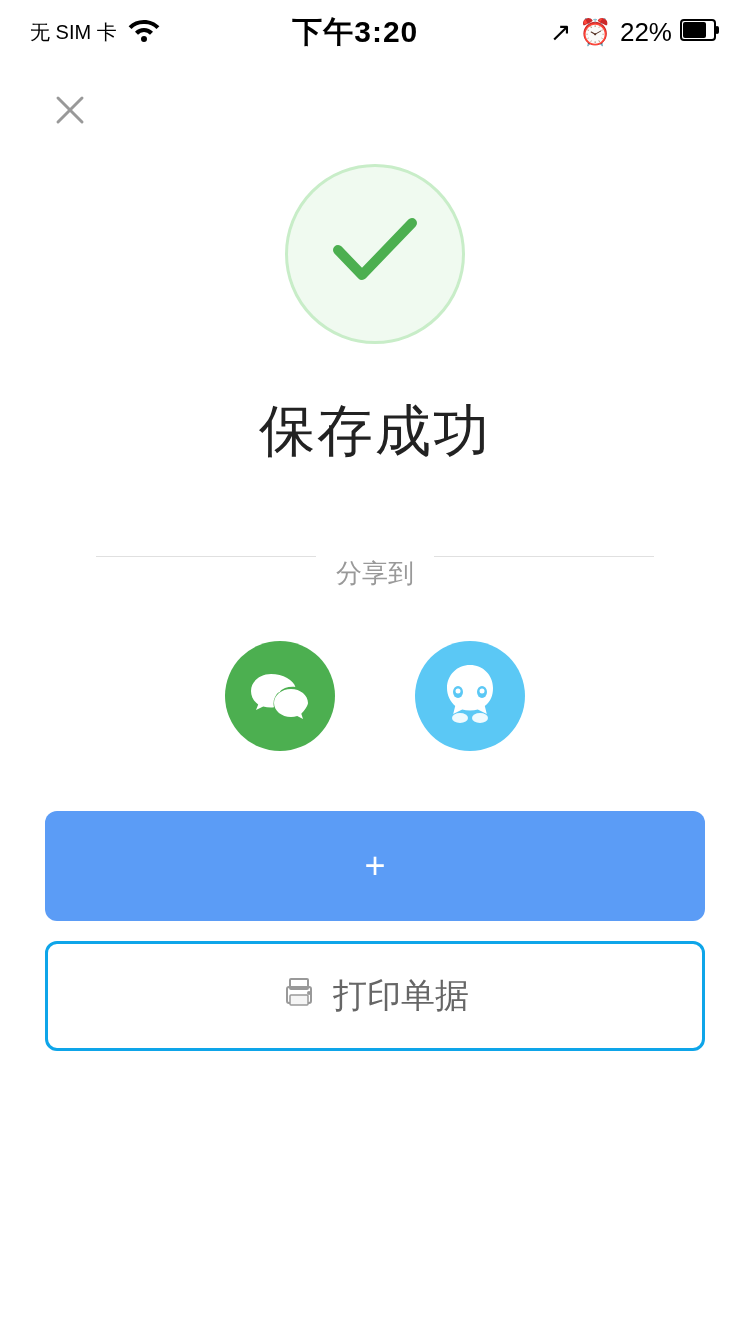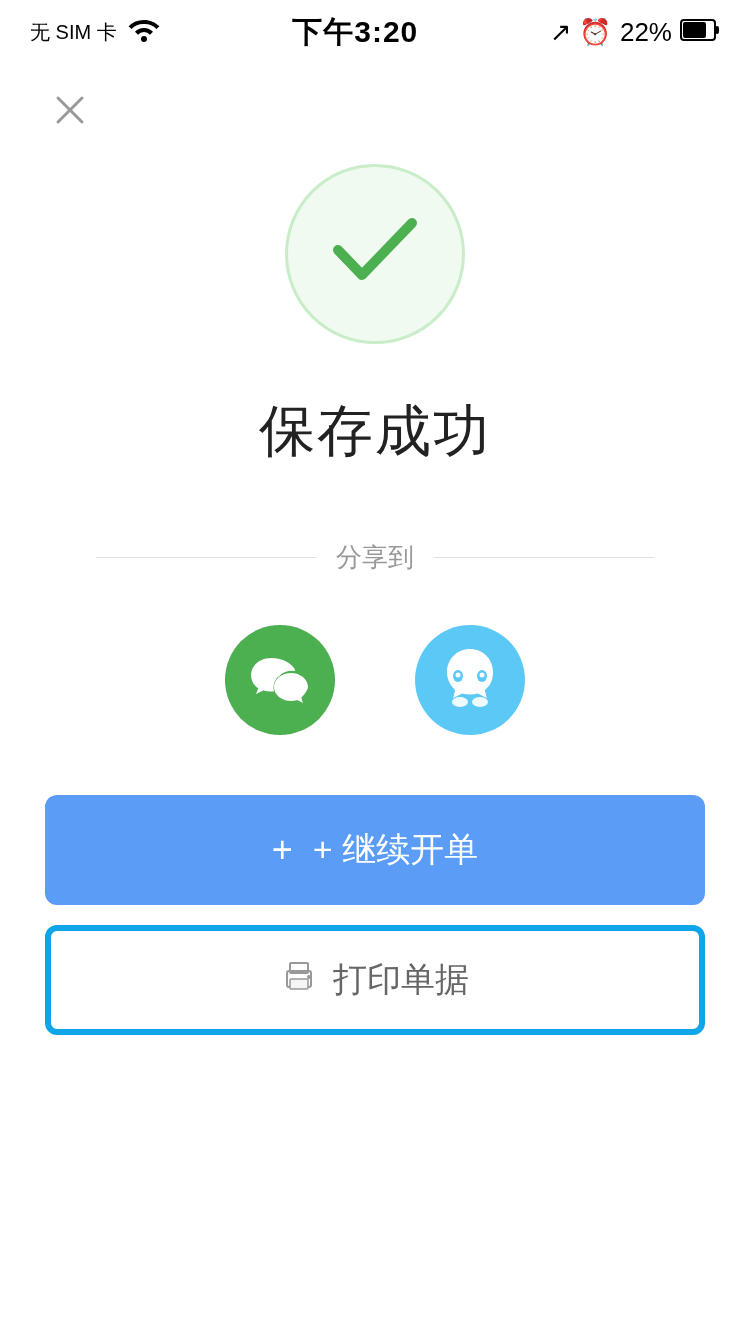--- a/index.html
+++ b/index.html
@@ -112,24 +112,24 @@
       width: 100%;
       display: flex;
       flex-direction: column;
       align-items: center;
       margin-bottom: 60px;
     }
 
     .share-divider {
       width: 100%;
       display: flex;
-      align-items: center;
       justify-content: center;
       gap: 20px;
       margin-bottom: 50px;
+      margin-top: 16px;
     }
 
     .divider-line {
       flex: 1;
       height: 1px;
       background: #e0e0e0;
       max-width: 220px;
     }
 
     .share-label {
@@ -184,21 +184,21 @@
     }
 
     .btn-primary {
       background: #5b9cf6;
       color: #fff;
     }
 
     .btn-secondary {
       background: #fff;
       color: #666;
-      border: 6px solid #0ea5e9;
+      border: 3px solid #0ea5e9;
     }
   </style>
 </head>
 <body>
 
 <div class="status-bar">
   <div class="status-left">
     <span>无 SIM 卡</span>
     <span class="wifi-icon">
       <svg width="34" height="26" viewBox="0 0 34 26" fill="none">
@@ -270,21 +270,20 @@
           <circle cx="42" cy="30" r="2.5" fill="white"></circle>
         </svg>
       </div>
     </div>
   </div>
 
   <div class="action-buttons">
 
     <button class="btn btn-primary">
       <span style="font-size:36px;">+</span>
-      <span style="margin-left:4px;font-size:34px;">+ 继续开单</span>
     </button>
 
     <button class="btn btn-secondary">
       <span>
         <svg width="36" height="34" viewBox="0 0 36 34" fill="none">
           <rect x="6" y="12" width="24" height="16" rx="2" stroke="#999" stroke-width="2" fill="none"></rect>
           <rect x="9" y="20" width="18" height="10" rx="1" fill="#f5f5f5" stroke="#999" stroke-width="1.5"></rect>
           <rect x="9" y="4" width="18" height="10" rx="1" stroke="#999" stroke-width="2" fill="none"></rect>
           <circle cx="28" cy="18" r="2" fill="#999"></circle>
         </svg>

